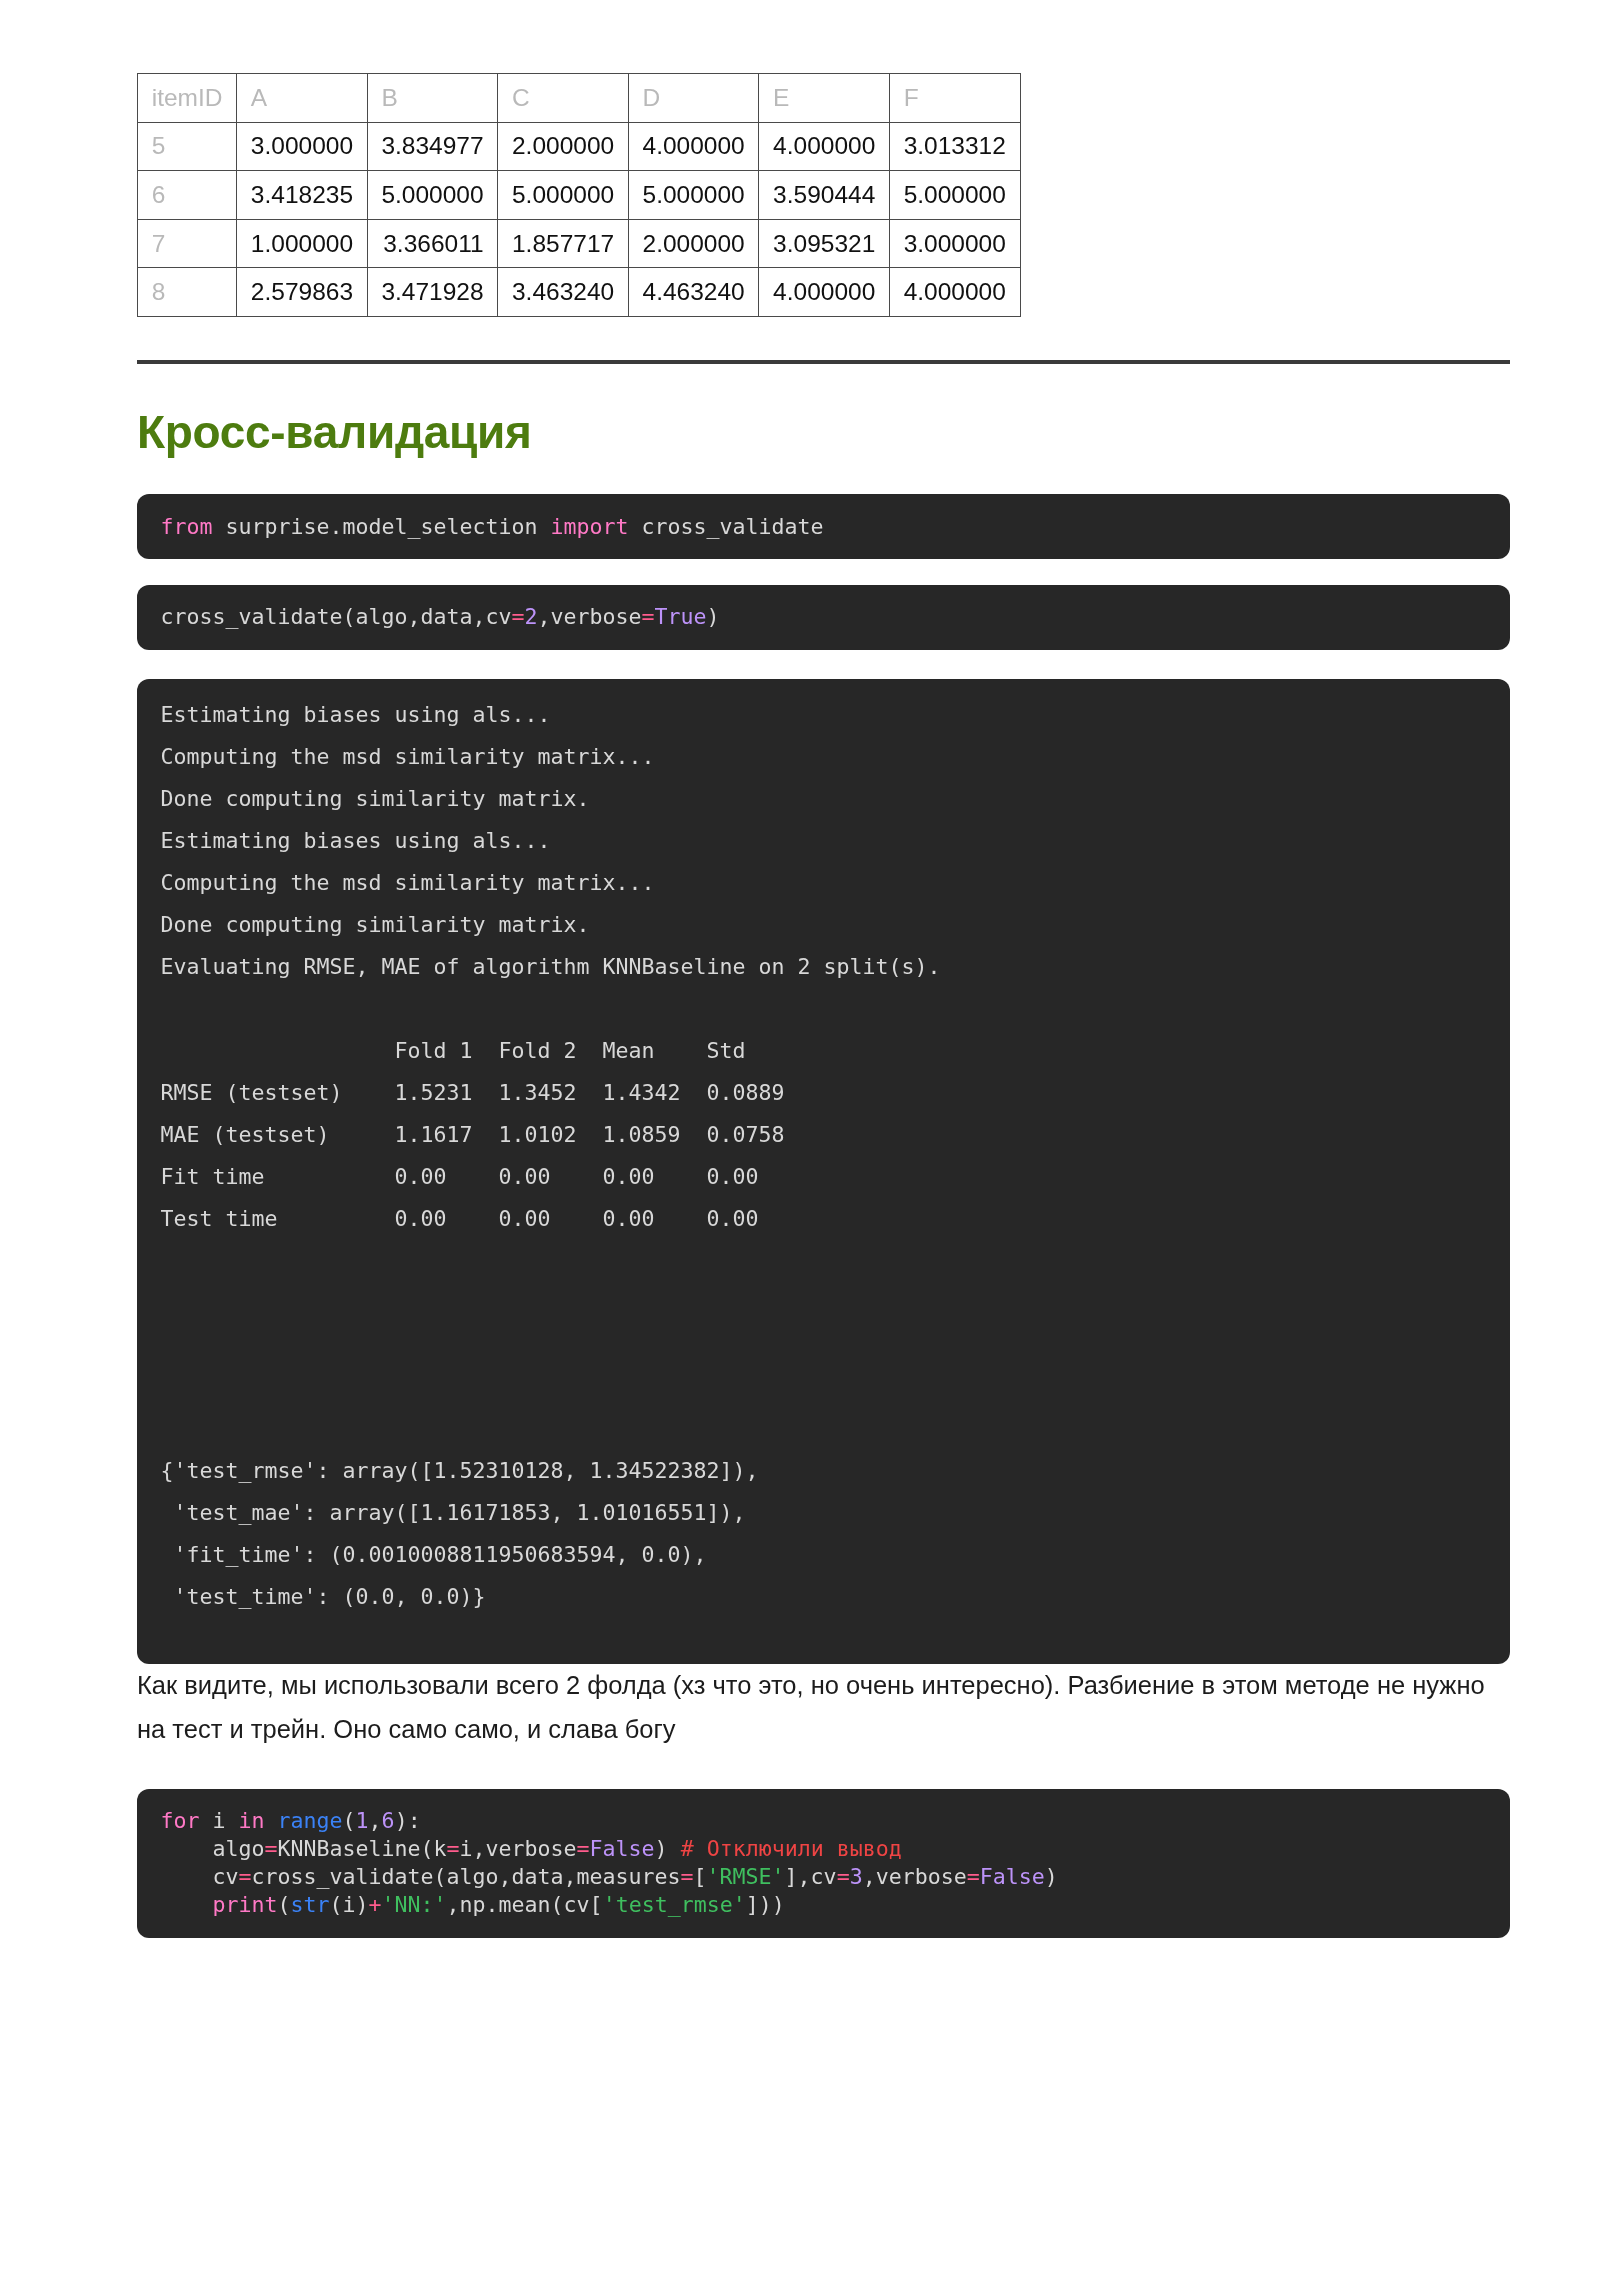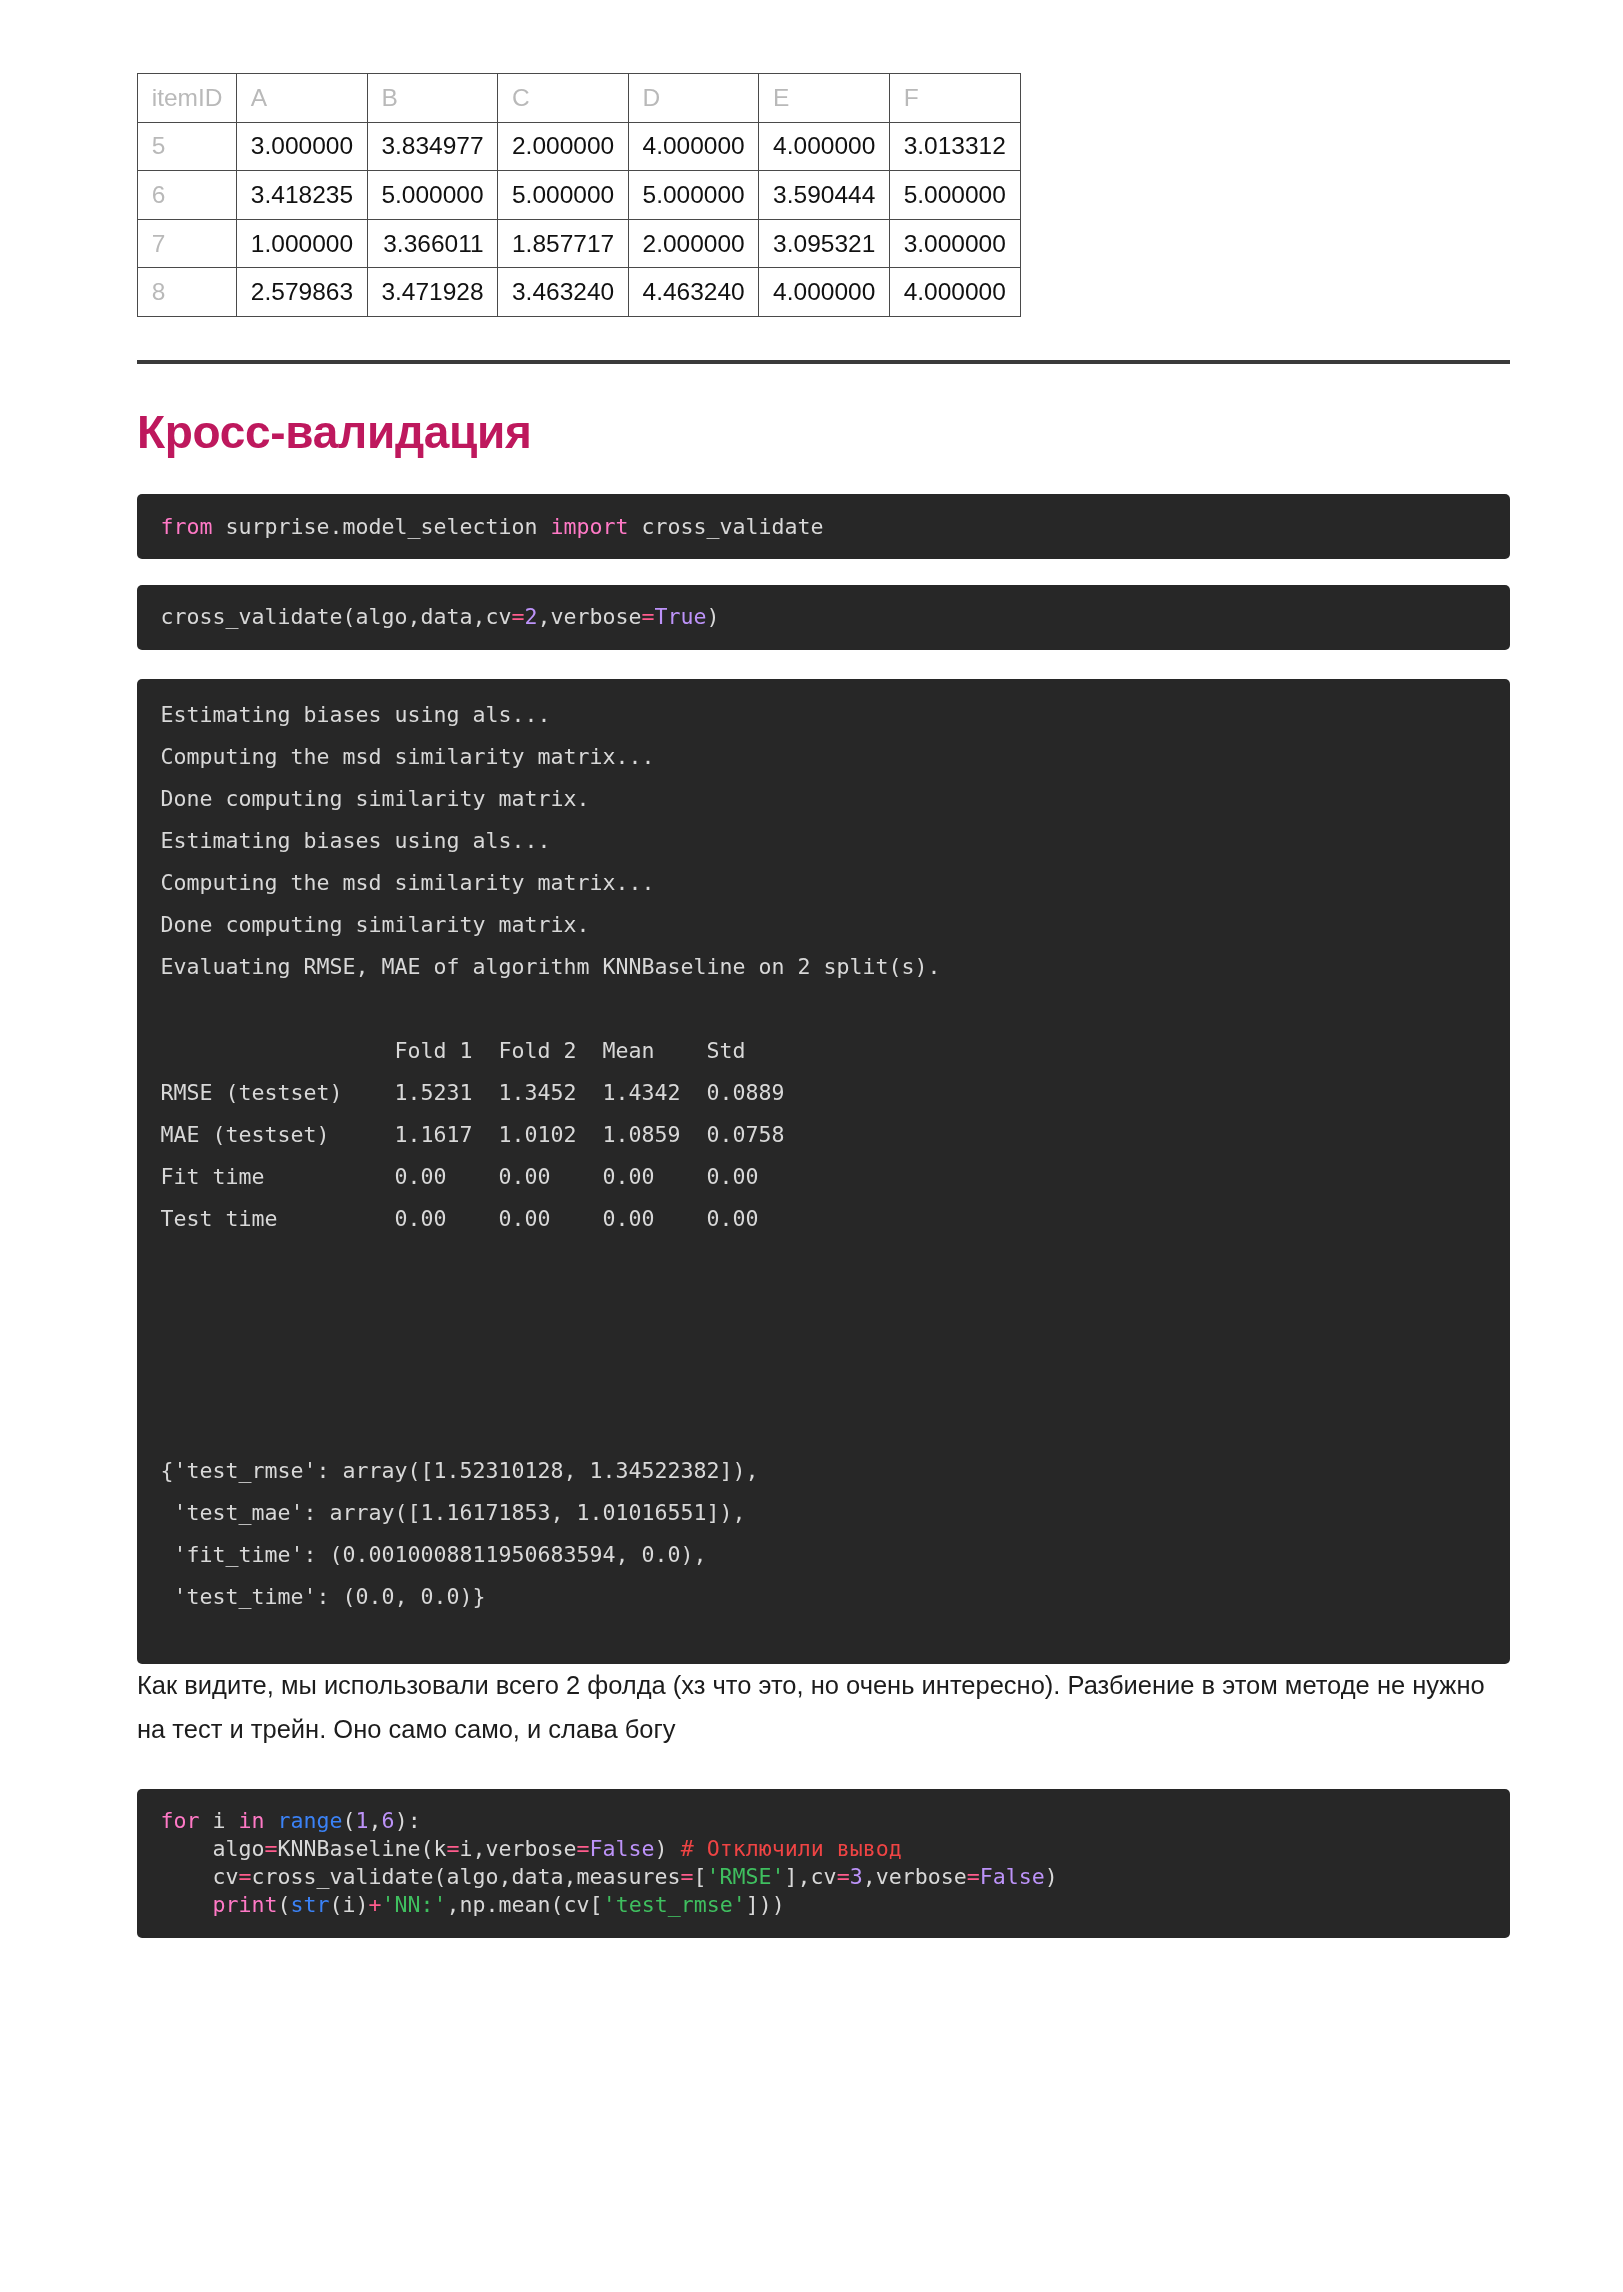--- a/index.html
+++ b/index.html
@@ -86,28 +86,28 @@
     border: none;
     border-top: 4.9px solid #3a3a3a;
     margin: 43px 0 0 0;
   }
 
   
   h2.heading {
     font-size: 46px;
     font-weight: 700;
     letter-spacing: -0.3px;
-    color: #be185d;
+    color: #4d7c0f;
     margin: 41px 0 0 0;
   }
 
   
   .codeblock {
     background: #272727;
-    border-radius: 5px;
+    border-radius: 12px;
     color: #d8d8d8;
     font-family: "DejaVu Sans Mono", "Liberation Mono", monospace;
     font-size: 21.6px;
     line-height: 1.30;
     padding: 18.6px 23.5px;
     white-space: pre;
     overflow: hidden;
     box-sizing: border-box;
   }
   .cb-1 { margin-top: 35px; }

